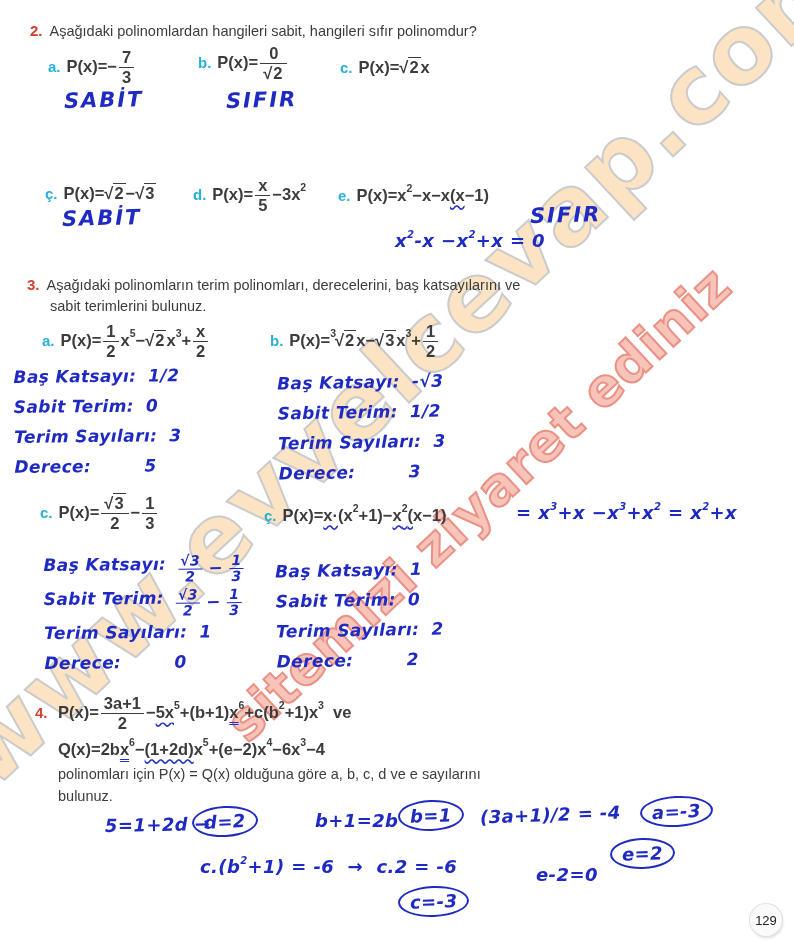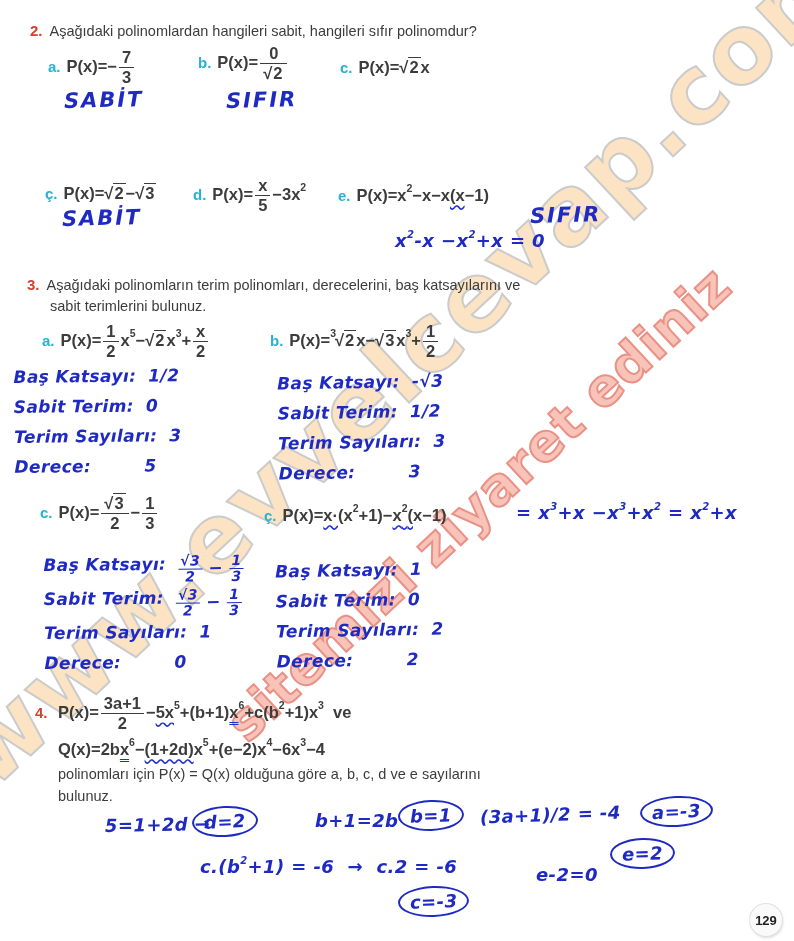--- a/index.html
+++ b/index.html
@@ -52,21 +52,21 @@
   .hfr{display:inline-flex;flex-direction:column;text-align:center;line-height:1.05;vertical-align:middle;font-size:14px;}
   .hfr .t{border-bottom:1.6px solid #1f2ac2;padding:0 2px;display:block;}
   .hfr .b{padding:0 2px;display:block;}
   .circ{display:inline-block;border:2.5px solid #1f2ac2;border-radius:50%;padding:3px 10px;}
   .hw4{font-size:18px;}
   
   .badge{
     position:absolute;right:12px;top:904px;width:32px;height:32px;border-radius:50%;
     background:#fafafa;box-shadow:0 0 0 1px #e0e0e0, 1px 2px 3px rgba(0,0,0,.15);
     display:flex;align-items:center;justify-content:center;
-    font-size:13px;font-weight:700;color:#222;z-index:1;
+    font-size:13px;font-weight:400;color:#222;z-index:1;
   }
 </style>
 </head>
 <body>
 
 <div class="page">
 
   <div class="wm wm-main">www.evvelcevap.com</div>
   <div class="wm wm-sub">sitemizi ziyaret ediniz</div>
 

